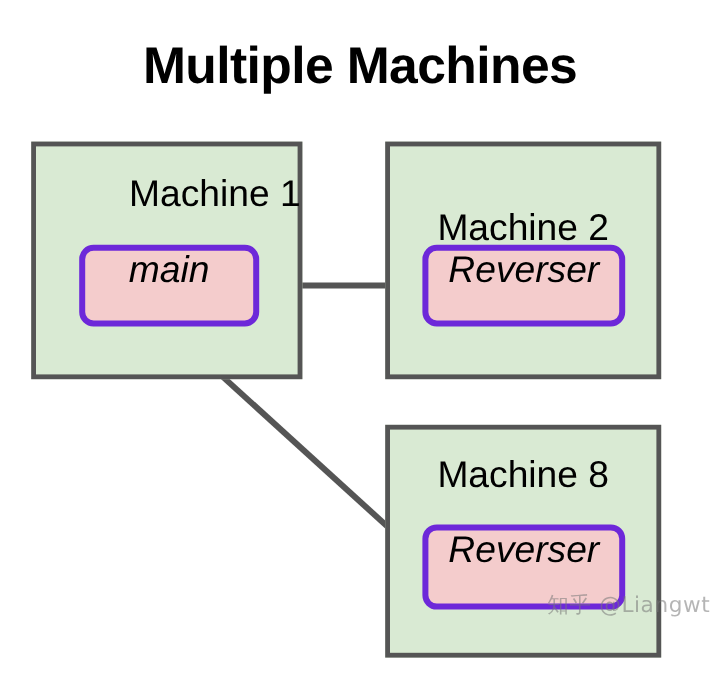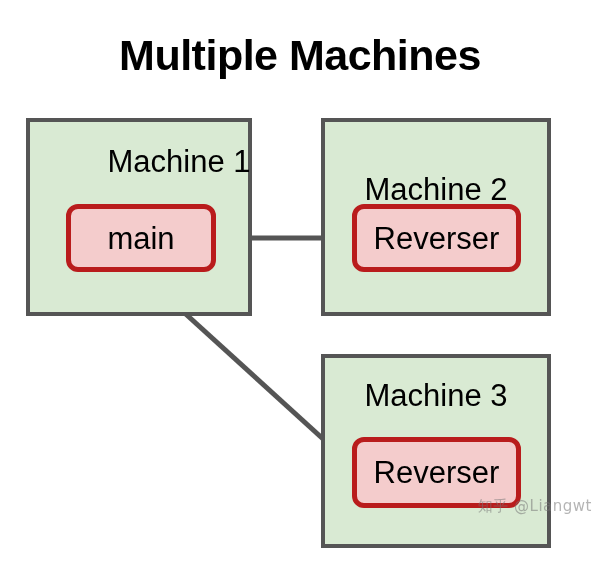--- a/index.html
+++ b/index.html
@@ -65,25 +65,26 @@
     color: #000000;
     line-height: 1.0;
     white-space: nowrap;
   }
 
   
   .service-node {
     position: absolute;
     box-sizing: border-box;
     background: #f4cccc;
-    border: 5px solid #b91c1c;
+    border: 5px solid #6d28d9;
     border-radius: 12px;
     display: flex;
-    align-items: center;
+    align-items: flex-start;
     justify-content: center;
+    font-style: italic;
   }
   .service-label {
     font-family: "Liberation Sans", sans-serif;
     font-size: 31px;
     font-weight: normal;
     color: #000000;
     line-height: 1.0;
     white-space: nowrap;
   }
 
@@ -99,21 +100,21 @@
   #node-main           { left: 66px;  top: 204px; width: 150px; height: 68px; }
   #node-reverser-m2    { left: 352px; top: 204px; width: 169px; height: 68px; }
   #node-reverser-m3    { left: 352px; top: 437px; width: 169px; height: 71px; }
 
   
   .watermark {
     position: absolute;
     right: 8px;
     bottom: 12px;
     font-family: "DejaVu Sans", sans-serif;
-    font-size: 15px;
+    font-size: 18px;
     color: rgba(120, 120, 120, 0.55);
     letter-spacing: 0.5px;
     white-space: nowrap;
   }
 </style>
 </head>
 <body>
 
 <div id="canvas">
 
@@ -126,21 +127,21 @@
 
   <div class="machine-box" id="machine-1">
     <div class="machine-label">Machine 1</div>
   </div>
 
   <div class="machine-box" id="machine-2">
     <div class="machine-label">Machine 2</div>
   </div>
 
   <div class="machine-box" id="machine-3">
-    <div class="machine-label">Machine 3</div>
+    <div class="machine-label">Machine 8</div>
   </div>
 
   <div class="service-node" id="node-main">
     <span class="service-label">main</span>
   </div>
 
   <div class="service-node" id="node-reverser-m2">
     <span class="service-label">Reverser</span>
   </div>
 

